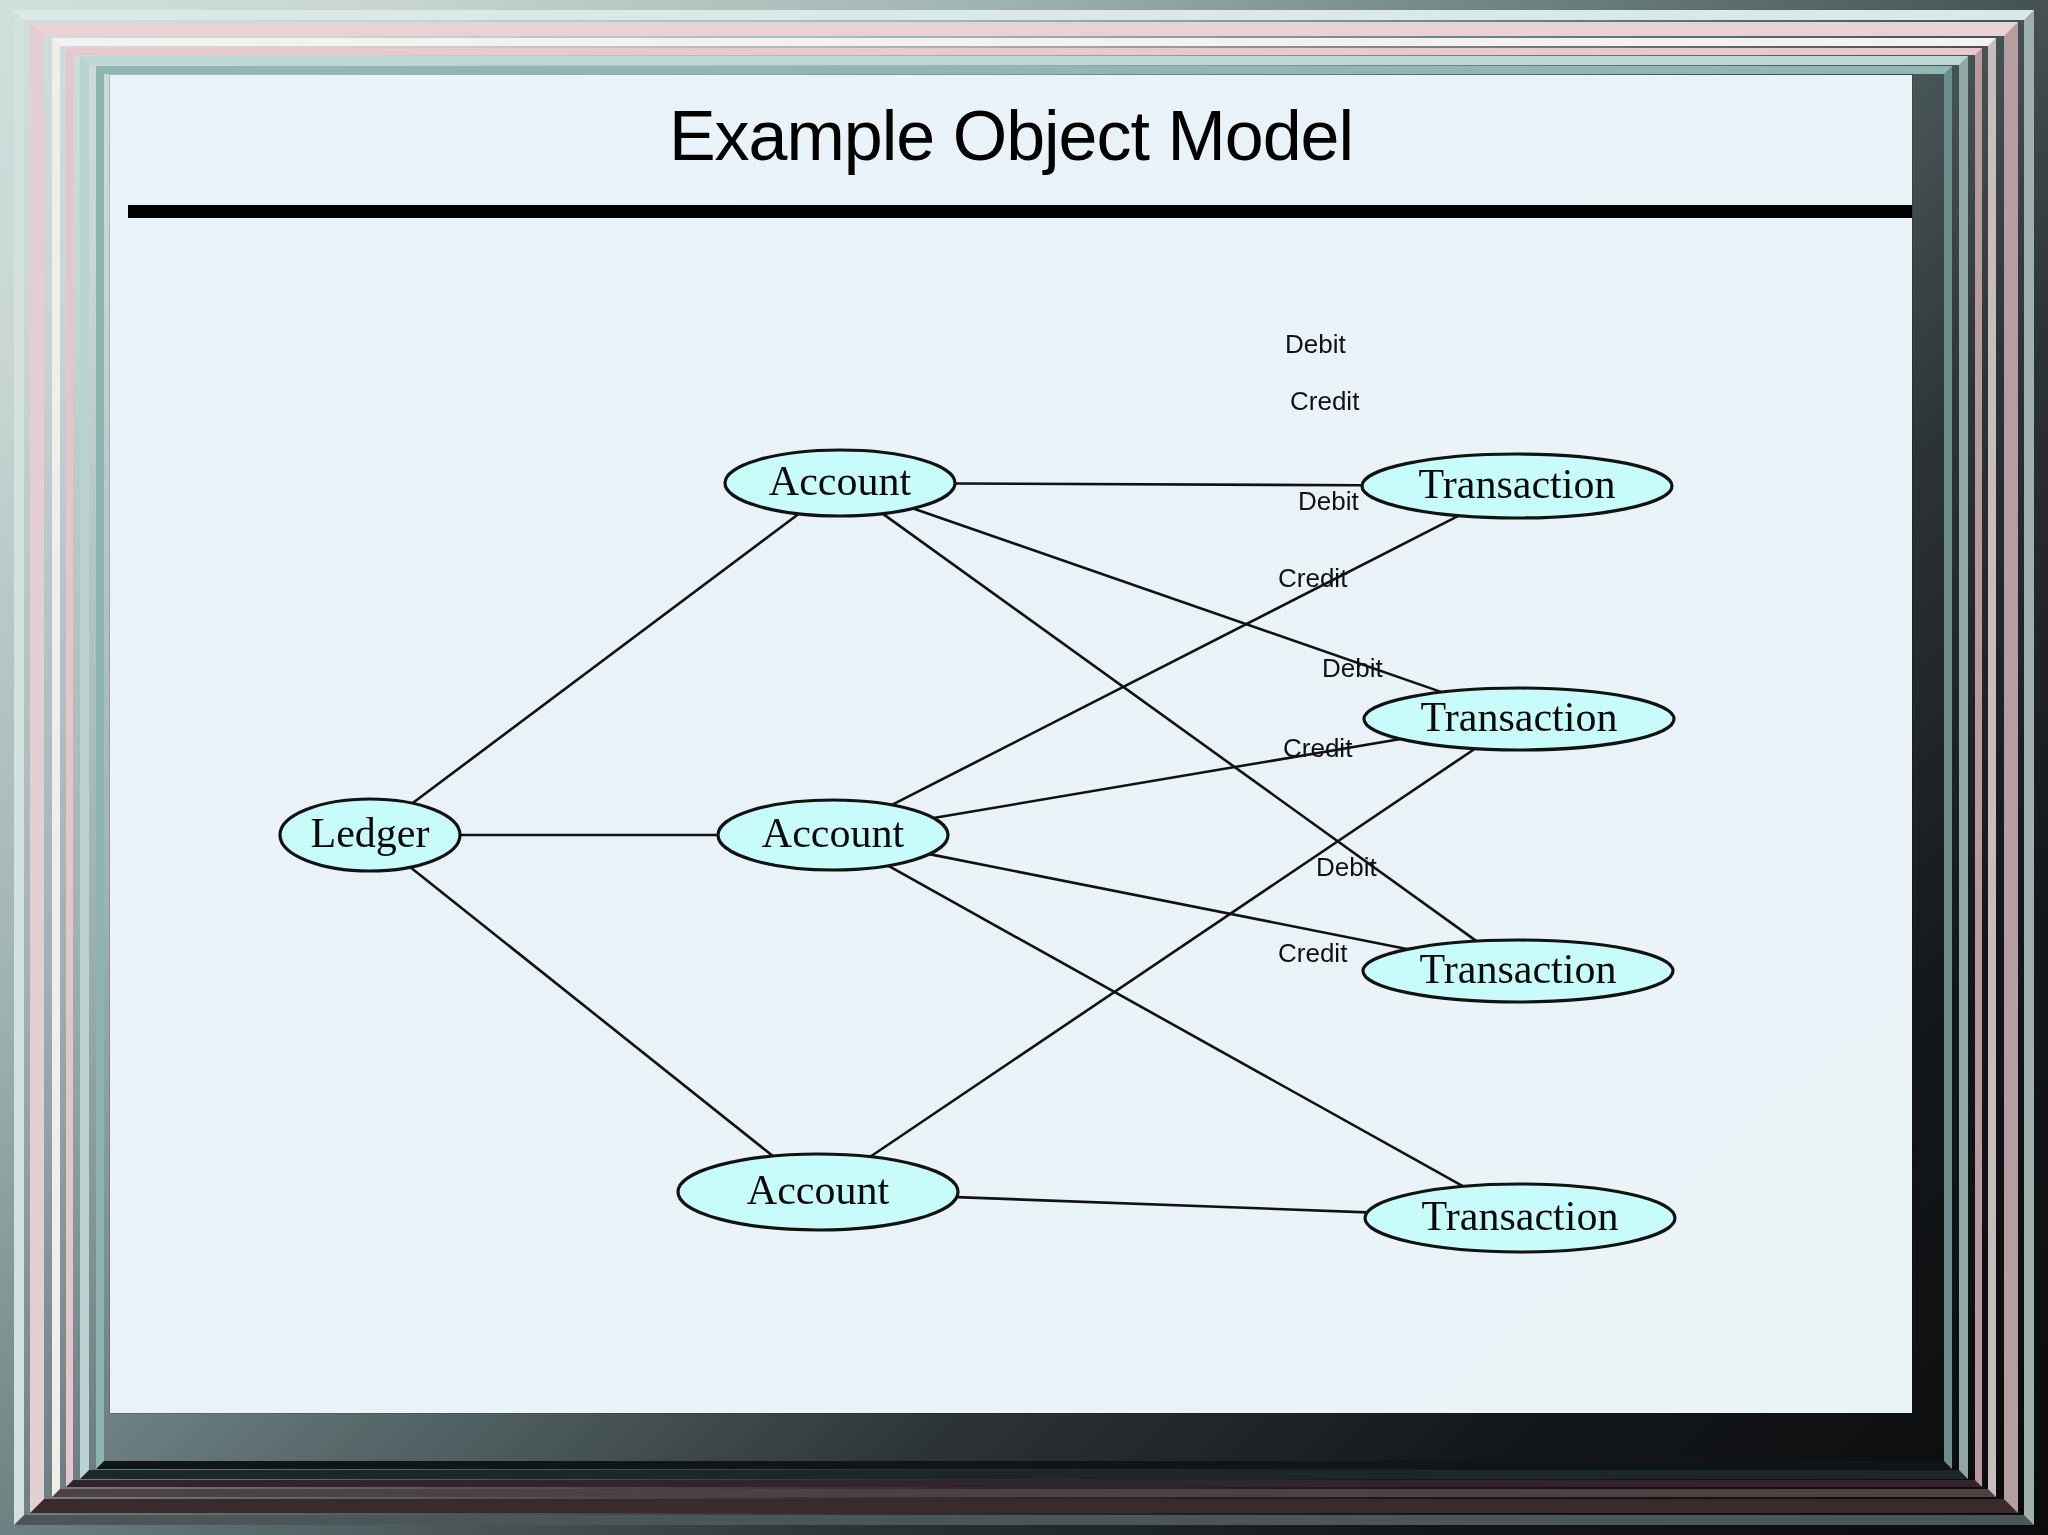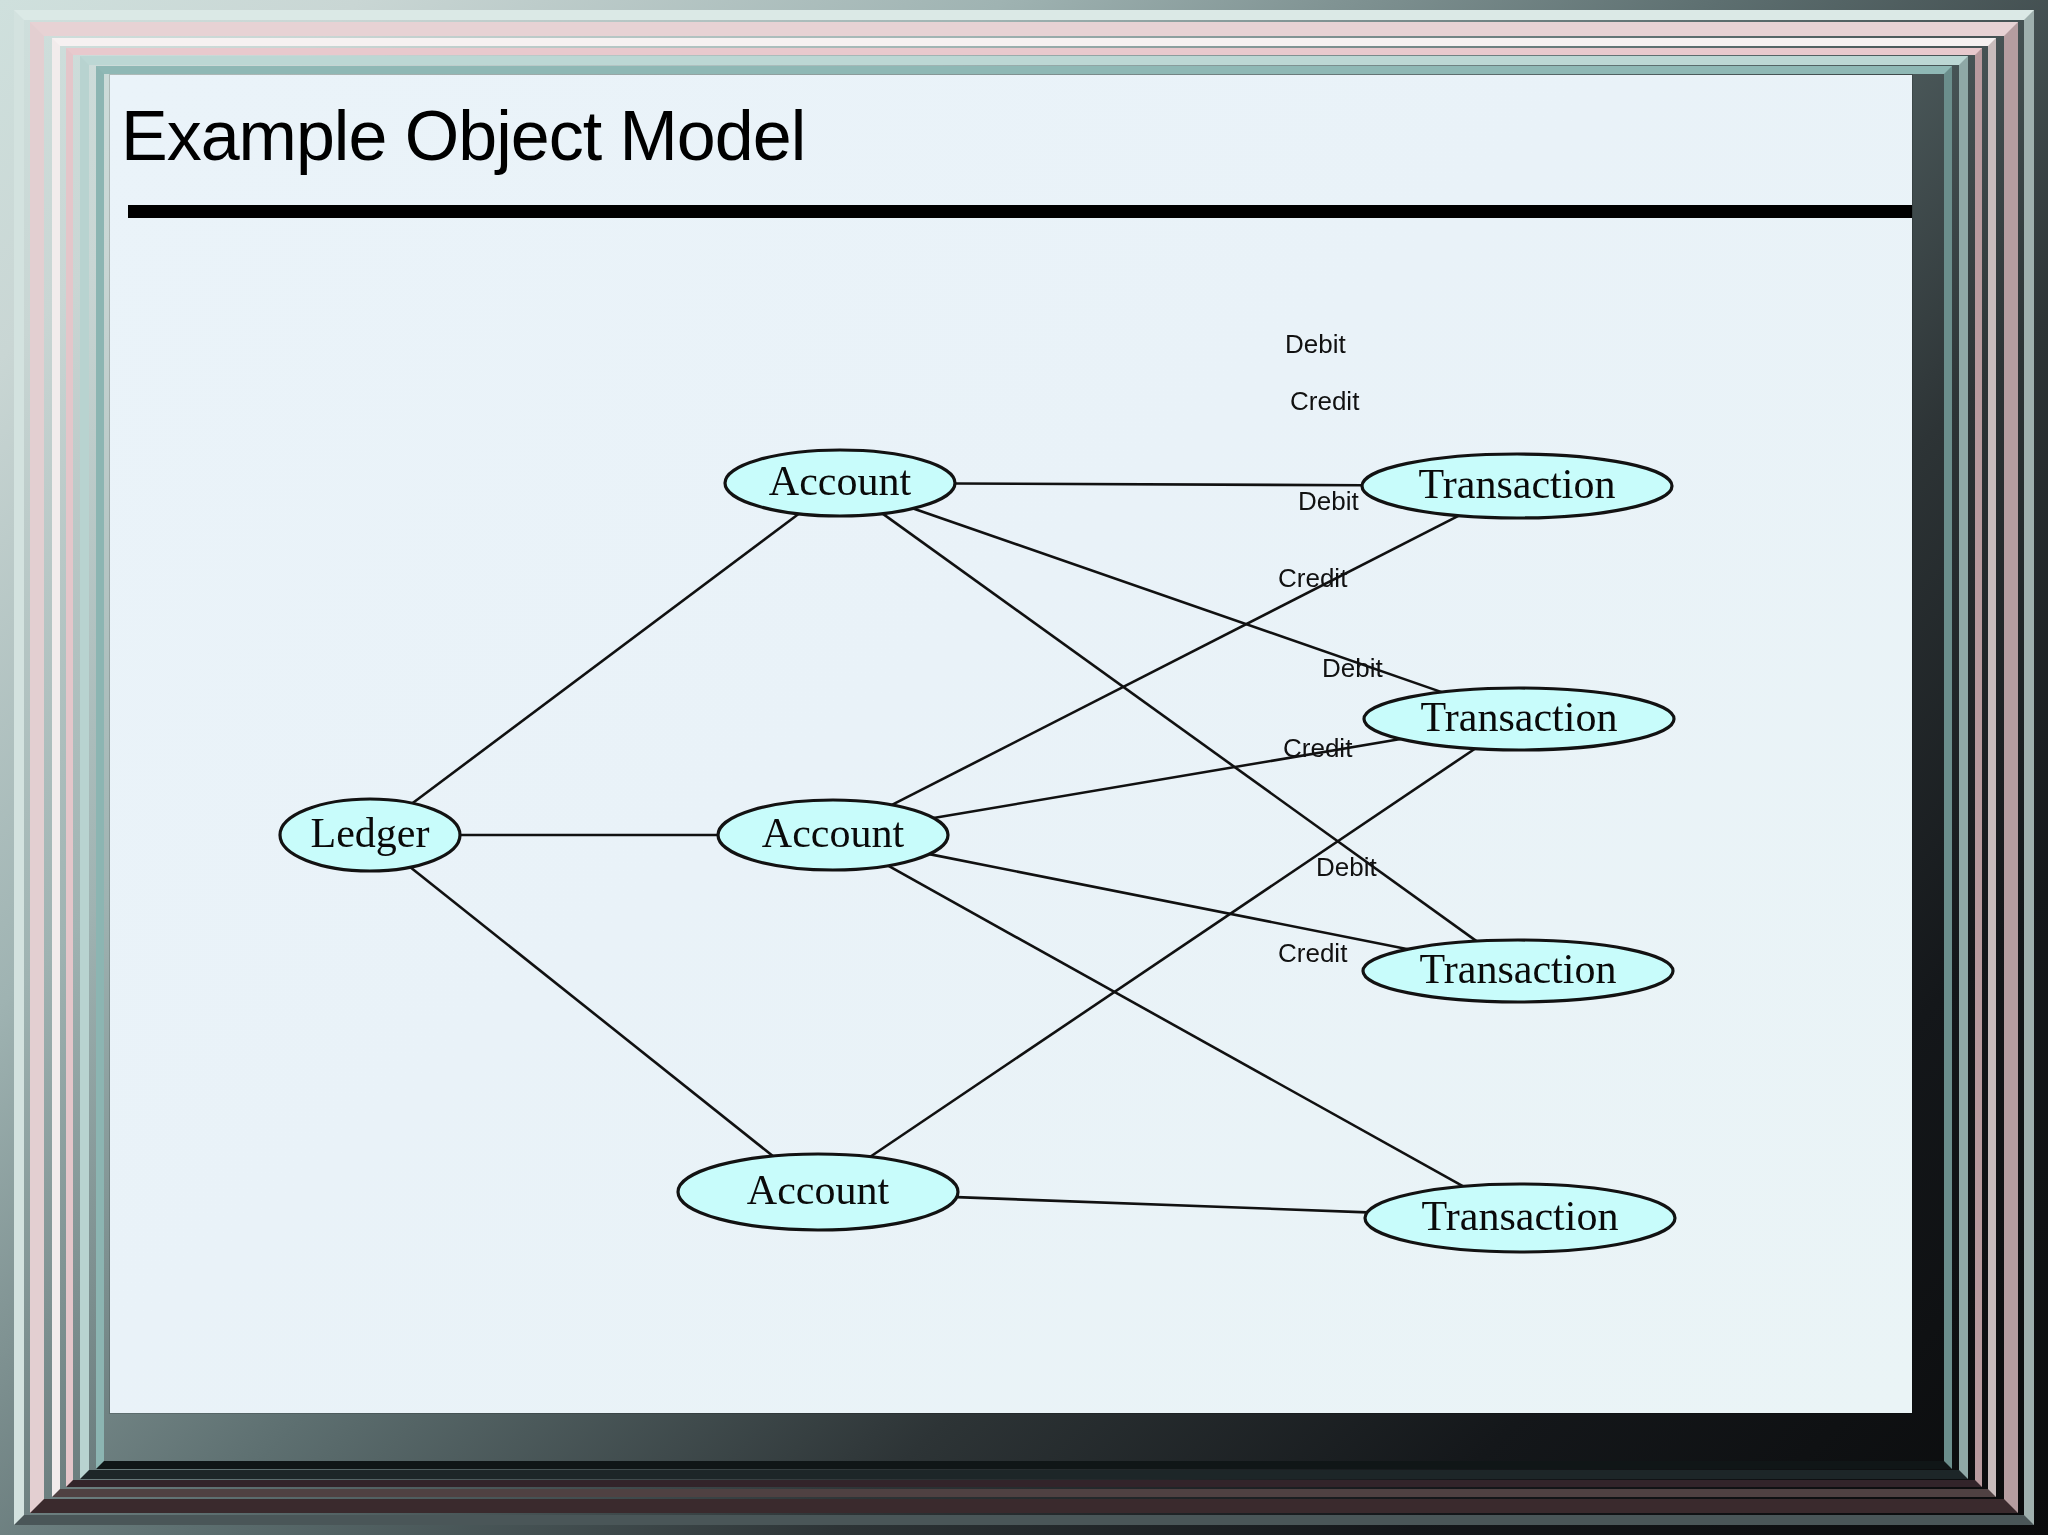--- a/index.html
+++ b/index.html
@@ -7,23 +7,23 @@
          font-family:"Liberation Sans",sans-serif;}
 
   
   .frame-base{position:absolute;inset:0;
     background:linear-gradient(135deg,#cfe0dd 0%,#c9d6d4 10%,#9fb3b2 28%,#5d6f70 48%,#2d3436 66%,#14171a 82%,#0a0b0c 100%);}
   .band{position:absolute;border-style:solid;border-width:var(--w);}
   .slide{position:absolute;left:110px;top:75px;width:1802px;height:1338px;
     background:linear-gradient(140deg,#eaf3f9 0%,#e9f2f8 45%,#eaf4f6 100%);
     box-shadow:0 0 0 1px rgba(0,0,0,.15);}
 
-  .title{position:absolute;left:0;right:0;top:26px;text-align:left;
+  .title{position:absolute;left:0;right:0;top:26px;text-align:center;
     font-size:70px;line-height:1;color:#000;letter-spacing:-1px;
-    font-family:"Liberation Sans",sans-serif;margin-left:11px;}
+    font-family:"Liberation Sans",sans-serif;}
   .rule{position:absolute;left:18px;top:130px;width:1784px;height:13px;background:#000;}
 
   svg.diagram{position:absolute;left:0;top:0;width:1802px;height:1338px;}
   .node-ell{fill:#c8fcfb;stroke:#121212;stroke-width:3.2;}
   .node-txt{font-family:"Liberation Serif",serif;font-size:42px;fill:#0a0a0a;
             text-anchor:middle;dominant-baseline:middle;}
   .edge{stroke:#111;stroke-width:2.6;fill:none;}
   .edge-lbl{font-family:"Liberation Sans",sans-serif;font-size:26px;fill:#111;}
 </style>
 </head>

